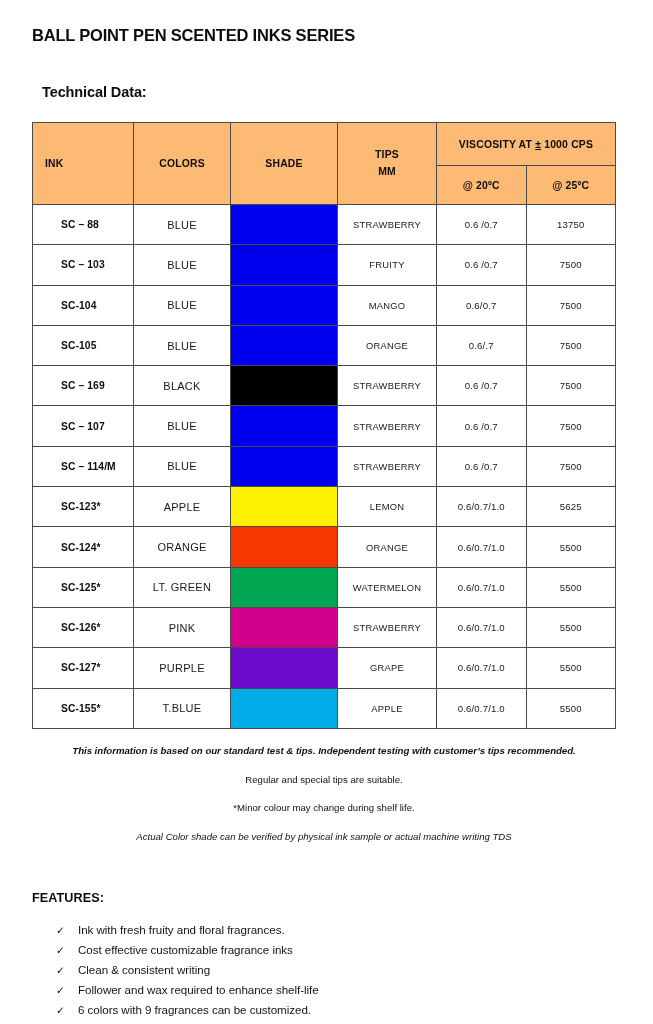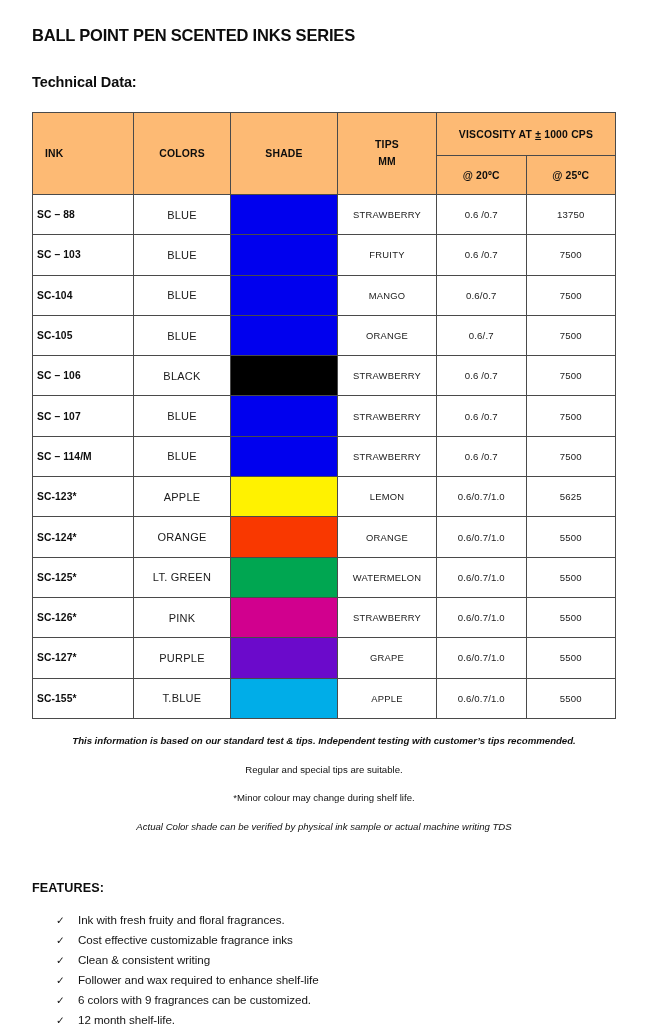--- a/index.html
+++ b/index.html
@@ -26,21 +26,21 @@
   
   .doc-title {
     margin: 0;
     padding-top: 26px;
     font-size: 16.5px;
     font-weight: 700;
     letter-spacing: -0.2px;
     color: #0d0d0d;
   }
   .section-label {
-    margin: 0;
+    margin: 10px;
     padding-top: 29px;
     font-size: 14.5px;
     font-weight: 700;
     letter-spacing: -0.1px;
     color: #0d0d0d;
   }
 
   
   .data-table {
     margin-top: 22px;
@@ -68,21 +68,21 @@
   th.h-shade     { width: 106px; height: 80px; }
   th.h-tips      { width: 98px;  height: 80px; line-height: 1.55; margin-top: 16px; }
   th.h-visc      { height: 42px; letter-spacing: 0.1px; }
   th.h-sub       { width: 98px;  height: 38px; font-size: 10.2px; }
 
   .underline-pm { text-decoration: underline; }
 
   .data-table tbody tr { height: 39.3px; }
   td.c-ink {
     text-align: left;
-    padding-left: 4px;
+    padding-left: 28px;
     font-weight: 700;
     font-size: 10.3px;
     letter-spacing: 0.1px;
     color: #0d0d0d;
   }
   td.c-colors { font-size: 11px; letter-spacing: 0.25px; color: #1a1a1a; }
   td.c-tips   { font-size: 9.4px; letter-spacing: 0.25px; color: #1a1a1a; }
   td.c-visc   { font-size: 9.6px; letter-spacing: 0.15px; color: #1a1a1a; }
   td.c-shade  { padding: 0; }
   .swatch {
@@ -204,21 +204,21 @@
           <td class="c-ink">SC-105</td>
           <td class="c-colors">BLUE</td>
           <td class="c-shade">
             <span class="swatch" style="background: rgb(0, 0, 238);"></span>
           </td>
           <td class="c-tips">ORANGE</td>
           <td class="c-visc">0.6/.7</td>
           <td class="c-visc">7500</td>
         </tr>
         <tr>
-          <td class="c-ink">SC – 106</td>
+          <td class="c-ink">SC – 169</td>
           <td class="c-colors">BLACK</td>
           <td class="c-shade">
             <span class="swatch" style="background: rgb(0, 0, 0);"></span>
           </td>
           <td class="c-tips">STRAWBERRY</td>
           <td class="c-visc">0.6 /0.7</td>
           <td class="c-visc">7500</td>
         </tr>
         <tr>
           <td class="c-ink">SC – 107</td>

